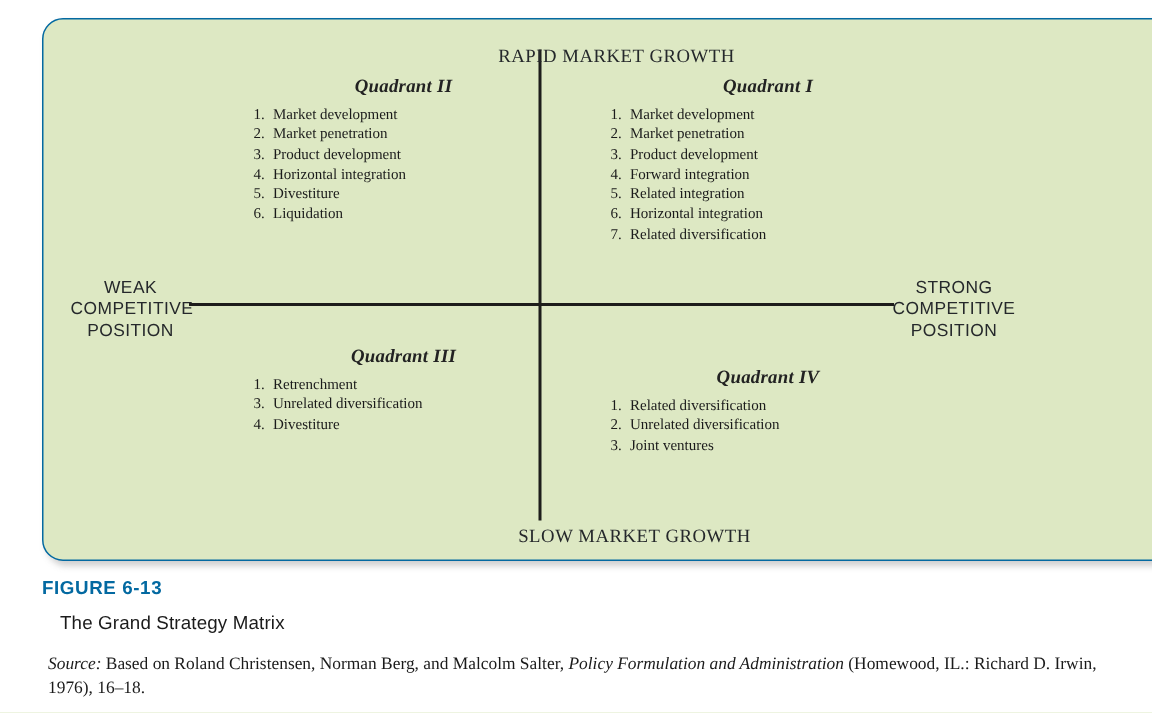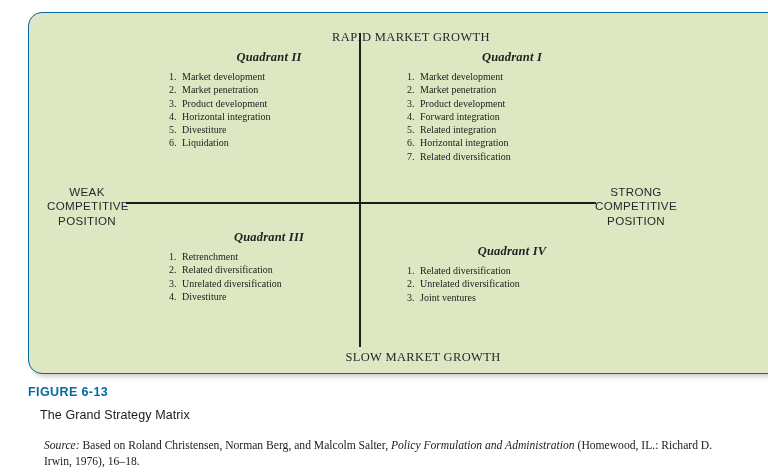--- a/index.html
+++ b/index.html
@@ -139,21 +139,21 @@
     font-size: 12.5px;
     color: #1b1b1b;
     letter-spacing: 0.1px;
     margin: 0 0 13px 12px;
   }
   .source-line {
     font-family: "Liberation Serif", serif;
     font-size: 11.6px;
     color: #1b1b1b;
     line-height: 1.42;
-    margin: 16px;
+    margin: 4px;
     max-width: 726px;
   }
   .it { font-style: italic; }
 </style>
 </head>
 <body>
 
 <div id="page">
 
   <div class="matrix-panel">
@@ -199,21 +199,20 @@
         <li><span class="q-num">5.</span><span>Related integration</span></li>
         <li><span class="q-num">6.</span><span>Horizontal integration</span></li>
         <li><span class="q-num">7.</span><span>Related diversification</span></li>
       </ul>
     </div>
 
     <div class="quadrant q3">
       <div class="q-title">Quadrant III</div>
       <ul class="q-list">
         <li><span class="q-num">1.</span><span>Retrenchment</span></li>
-        <li><span class="q-num">2.</span><span>Related diversification</span></li>
         <li><span class="q-num">3.</span><span>Unrelated diversification</span></li>
         <li><span class="q-num">4.</span><span>Divestiture</span></li>
       </ul>
     </div>
 
     <div class="quadrant q4">
       <div class="q-title">Quadrant IV</div>
       <ul class="q-list">
         <li><span class="q-num">1.</span><span>Related diversification</span></li>
         <li><span class="q-num">2.</span><span>Unrelated diversification</span></li>

